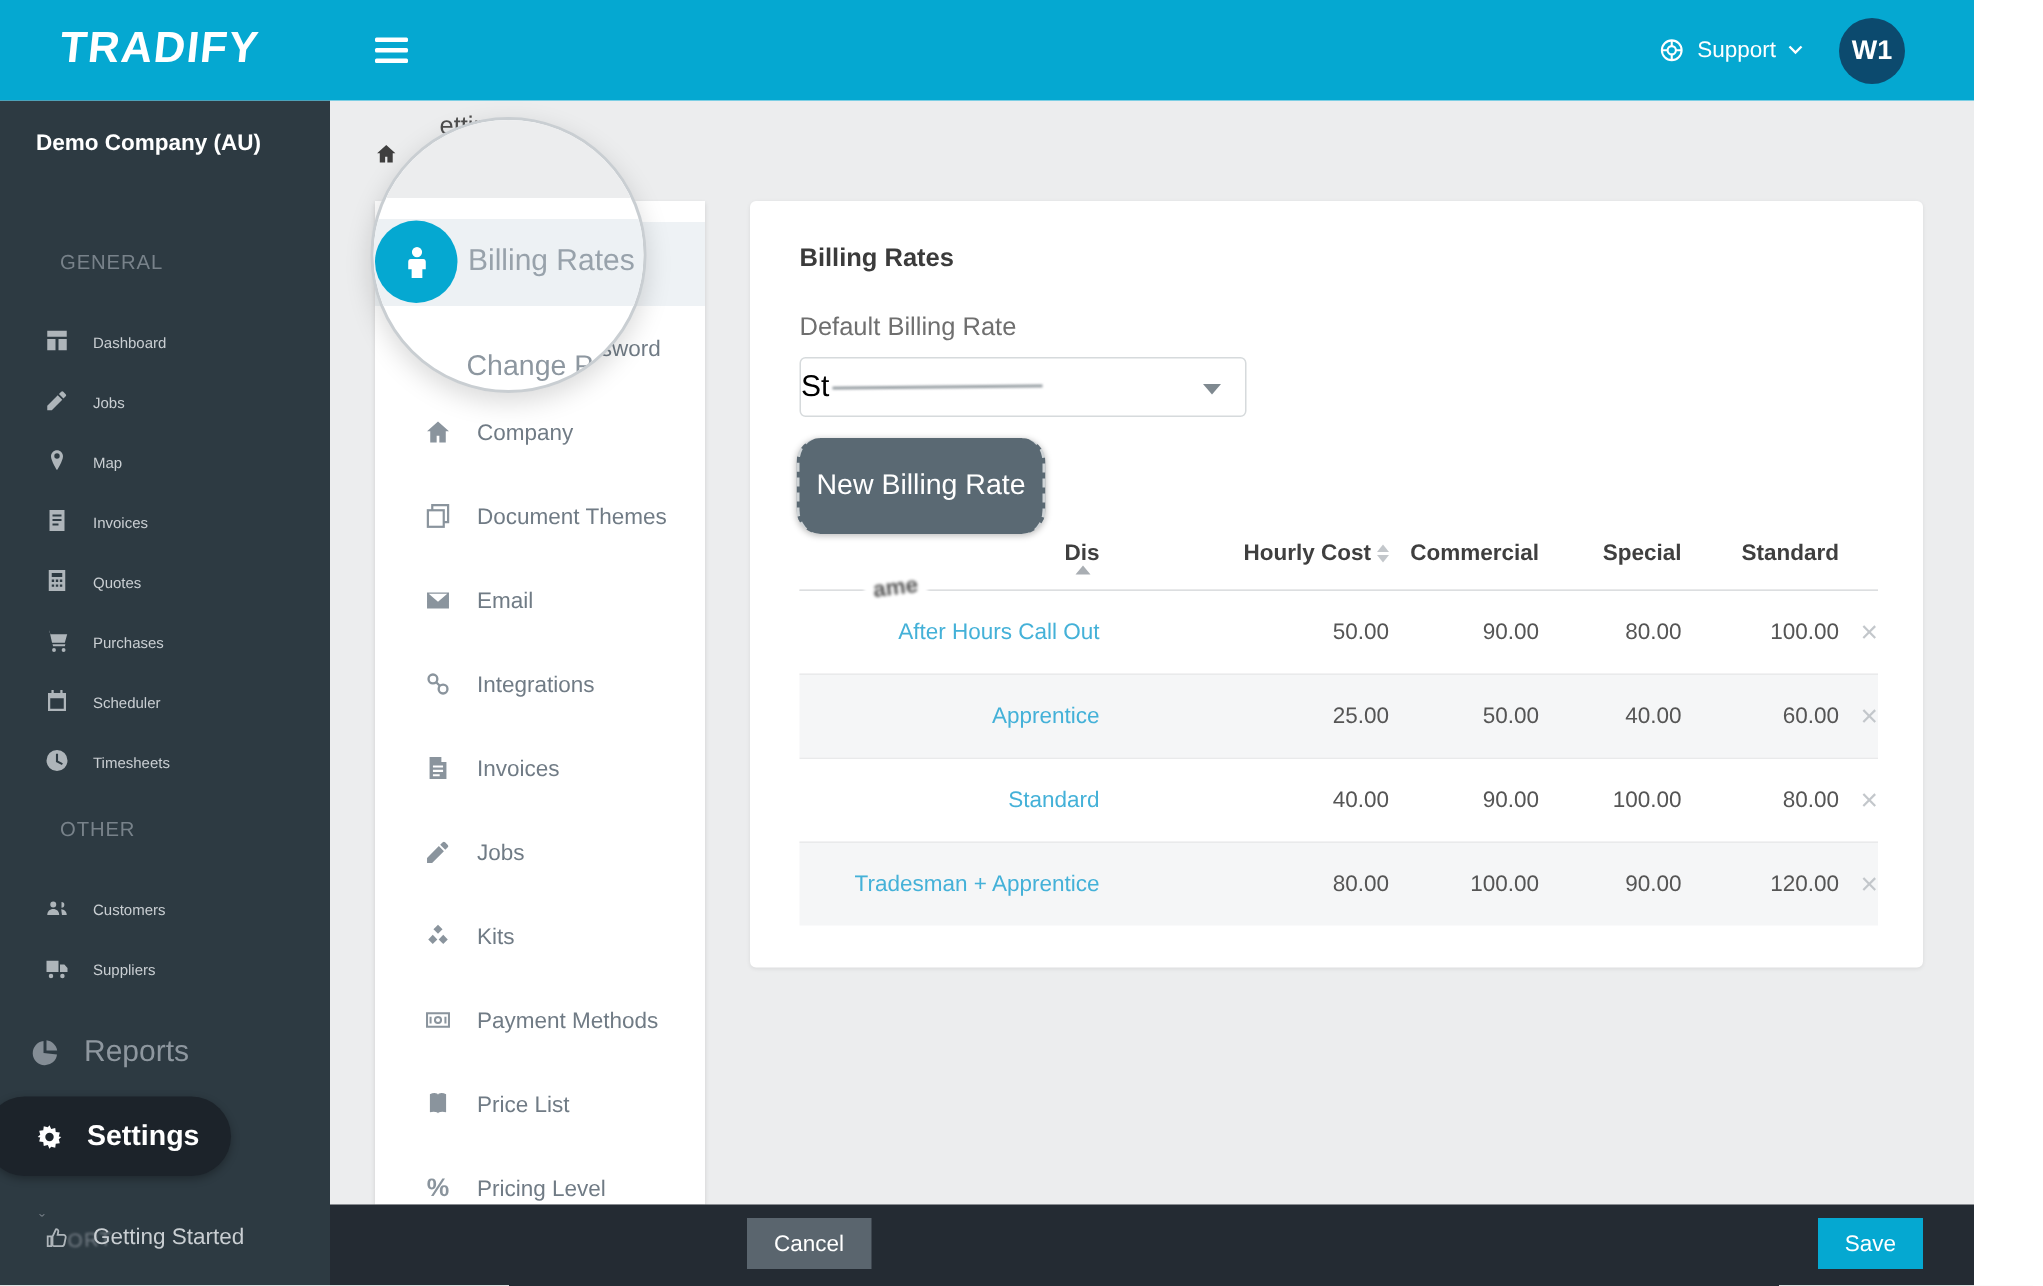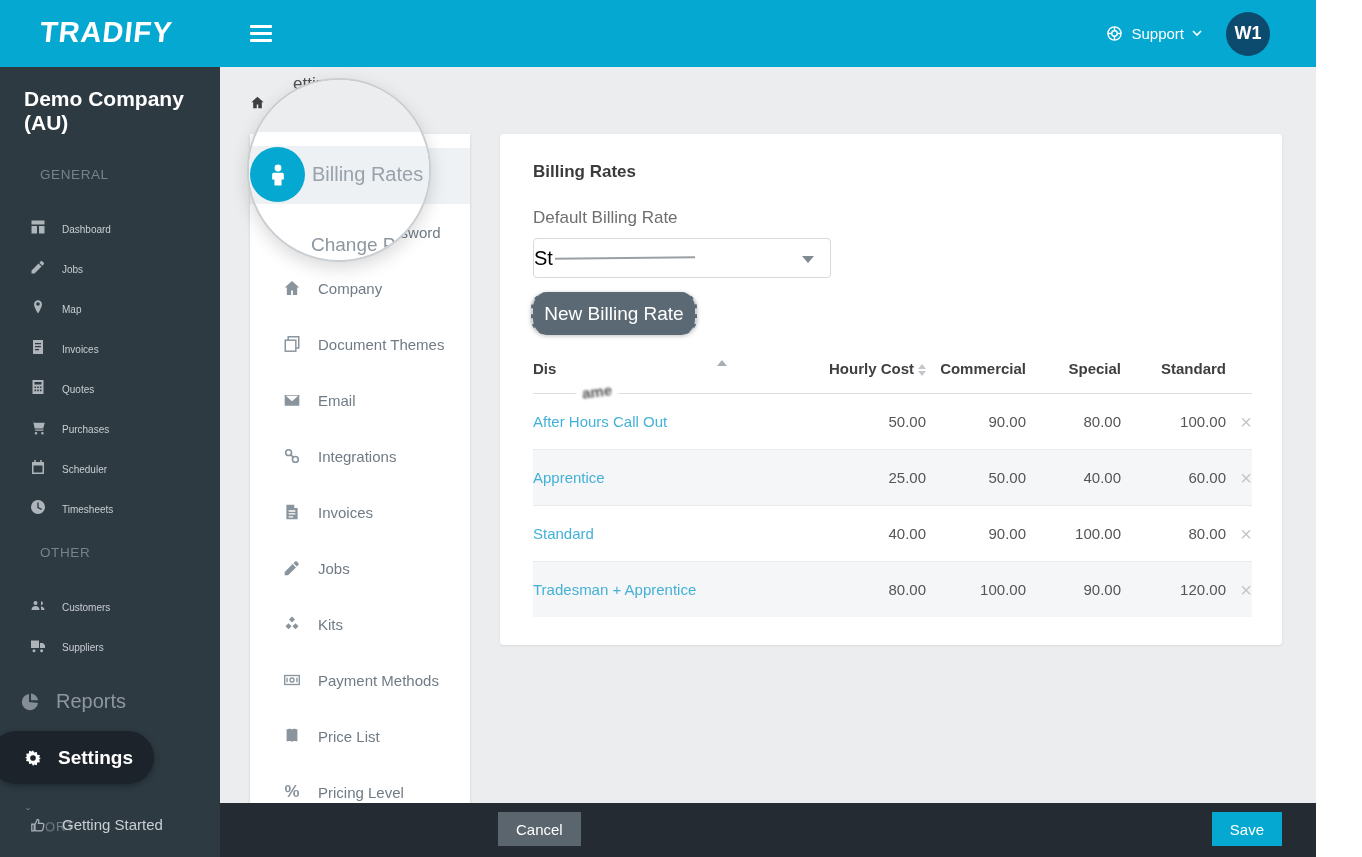--- a/index.html
+++ b/index.html
@@ -8,21 +8,21 @@
   
   .header{position:absolute;left:0;top:0;width:1316px;height:67px;background:#05a8d1;z-index:4;}
   .logo{position:absolute;left:40px;top:16px;color:#fff;font-size:29px;font-weight:bold;letter-spacing:1px;transform:skewX(-6deg);}
   .burger{position:absolute;left:250px;top:25px;width:22px;cursor:pointer;}
   .burger span{display:block;height:3px;background:#fff;margin-bottom:4px;border-radius:1px;}
   .hdr-right{position:absolute;right:46px;top:0;height:67px;display:flex;align-items:center;gap:10px;color:#fff;}
   .support{display:flex;align-items:center;gap:8px;font-size:15px;cursor:pointer;margin-right:14px;}
   .avatar{width:44px;height:44px;border-radius:50%;background:#0c4a6e;color:#fff;font-weight:bold;font-size:18px;display:flex;align-items:center;justify-content:center;}
   
   .sidebar{position:absolute;left:0;top:67px;width:220px;height:790px;background:#2d3a42;z-index:3;}
-  .company{height:58px;padding:20px 0 0 24px;color:#fff;font-size:21px;font-weight:bold;}
+  .company{height:58px;padding:20px 0 0 24px;color:#fff;font-size:15px;font-weight:bold;}
   .sec-label{margin-top:10px;height:40px;line-height:40px;padding-left:40px;color:#78828a;font-size:13.5px;letter-spacing:.6px;}
   .sec-label.other{margin-top:18px;}
   .side-item{height:40px;display:flex;align-items:flex-end;color:#c9ced2;font-size:10px;cursor:pointer;}
   .side-item .sicon{width:16px;margin-left:30px;color:#aeb5ba;display:flex;}
   .side-item .slabel{margin-left:16px;}
   .reports-zoom{position:absolute;left:20px;top:623px;display:flex;align-items:center;color:#8e979f;font-size:20px;z-index:7;}
   .reports-zoom .sicon{width:20px;display:flex;margin-right:16px;color:#848d95;}
   .settings-zoom{position:absolute;left:-10px;top:664px;width:164px;height:53px;border-radius:27px;background:#1c232a;display:flex;align-items:center;color:#fff;z-index:7;box-shadow:0 2px 6px rgba(0,0,0,.3);}
   .settings-zoom .sicon{width:18px;margin-left:34px;display:flex;color:#fff;}
   .settings-zoom .slabel{margin-left:16px;font-size:19px;font-weight:bold;}
@@ -42,27 +42,27 @@
   .menu-item .micon{width:18px;margin-left:33px;display:flex;color:#8a949d;}
   .menu-item .mlabel{margin-left:17px;}
   
   .card{position:absolute;left:500px;top:134px;width:782px;height:511px;background:#fff;border-radius:4px;box-shadow:0 1px 3px rgba(0,0,0,.08);z-index:2;}
   .card-title{position:absolute;left:33px;top:28px;font-size:17px;font-weight:bold;color:#3b3b3b;}
   .fld-label{position:absolute;left:33px;top:74px;font-size:17px;color:#6f6f6f;}
   .select{position:absolute;left:33px;top:104px;width:298px;height:40px;border:1px solid #d6dadc;border-radius:4px;background:#fff;box-sizing:border-box;display:flex;align-items:center;cursor:pointer;}
   .select .val{font-size:20px;color:#000000;}
   .select .smear{display:inline-block;width:140px;height:2px;background:#99a0a5;margin-left:2px;filter:blur(.6px);transform:rotate(-.6deg);}
   .select .caret{position:absolute;right:16px;top:17px;width:0;height:0;border-left:6px solid transparent;border-right:6px solid transparent;border-top:7px solid #7f8990;}
-  .new-pill{position:absolute;left:31px;top:158px;width:166px;height:43px;background:#5a6973;border-radius:16px;color:#fff;font-size:19px;display:flex;align-items:center;justify-content:center;z-index:7;box-shadow:0 1px 4px rgba(0,0,0,.25);border-left:2px dashed #cfd4d7;border-right:2px dashed #cfd4d7;box-sizing:border-box;}
+  .new-pill{position:absolute;left:31px;top:158px;width:166px;height:64px;background:#5a6973;border-radius:16px;color:#fff;font-size:19px;display:flex;align-items:center;justify-content:center;z-index:7;box-shadow:0 1px 4px rgba(0,0,0,.25);border-left:2px dashed #cfd4d7;border-right:2px dashed #cfd4d7;box-sizing:border-box;}
   
   .tbl{position:absolute;left:33px;top:226px;width:719px;}
   .trow{display:flex;align-items:center;height:55px;font-size:15px;border-top:1px solid #e9eaeb;}
   .trow.alt{background:#f5f6f7;}
   .thead{height:33px;border-top:none;align-items:flex-start;}
-  .c-name{width:200px;display:flex;align-items:flex-start;}
+  .c-name{width:200px;display:flex;align-items:flex-end;flex-direction:column;}
   .c-num{width:193px;text-align:right;color:#555;}
   .c-num2{width:100px;text-align:right;color:#555;}
   .c-num3{width:95px;text-align:right;color:#555;}
   .c-num4{width:105px;text-align:right;color:#555;}
   .c-del{width:26px;text-align:right;}
   .thead .hc{font-weight:bold;color:#3f3f3f;}
   .sort-asc{width:0;height:0;border-left:5px solid transparent;border-right:5px solid transparent;border-bottom:6px solid #a9aeb3;margin-left:auto;margin-right:6px;}
   .sort-both{display:inline-block;vertical-align:middle;margin-left:4px;}
   .sort-both i{display:block;width:0;height:0;border-left:4px solid transparent;border-right:4px solid transparent;}
   .sort-both .up{border-bottom:5px solid #c3c7cb;margin-bottom:2px;}

